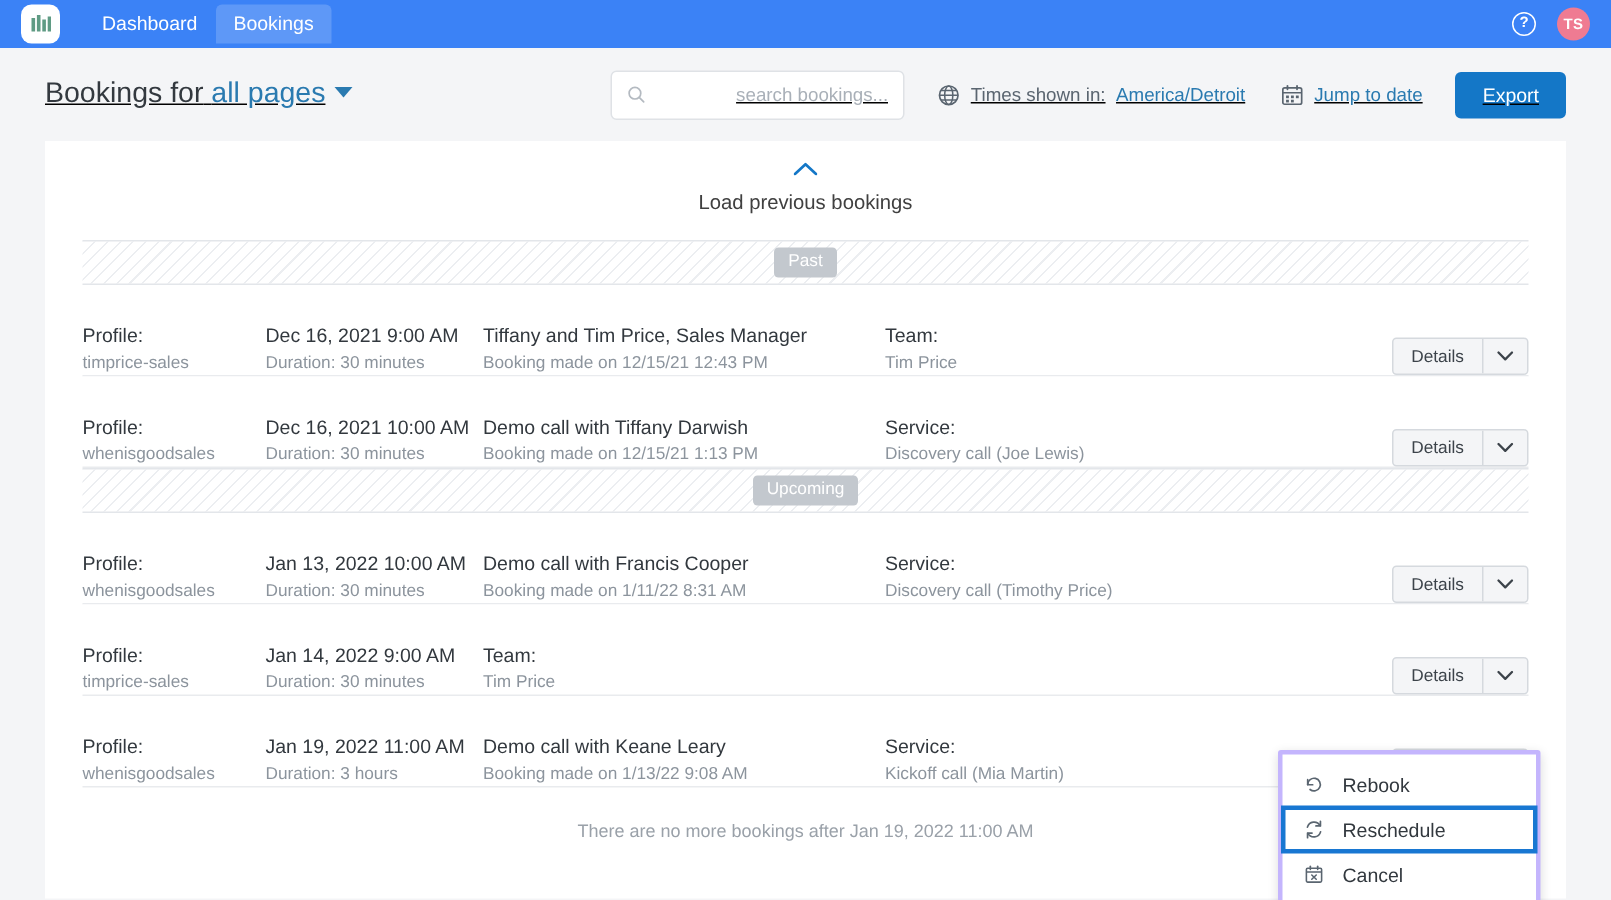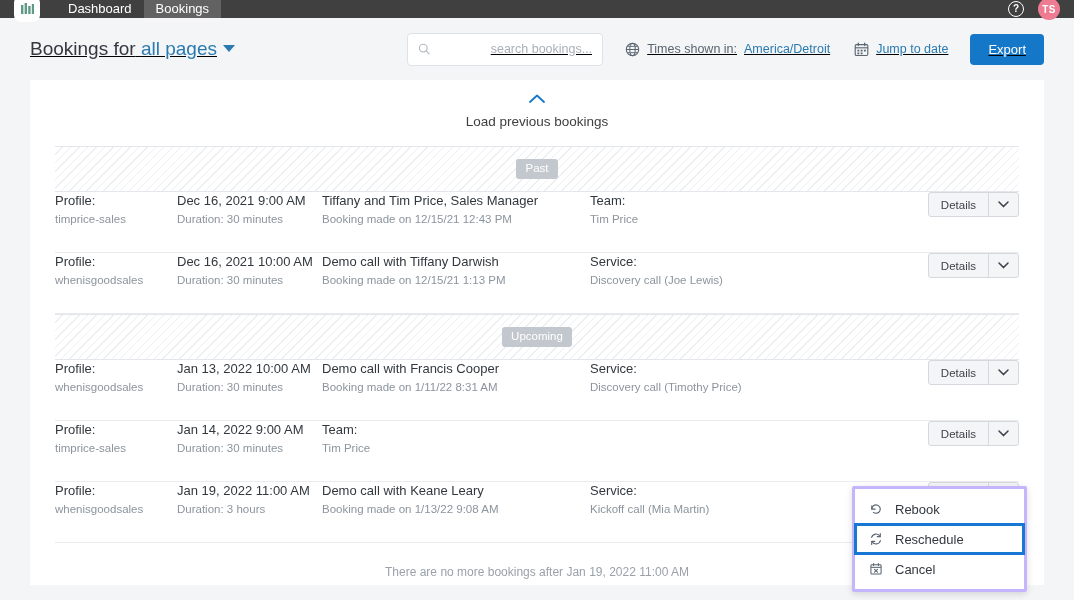--- a/index.html
+++ b/index.html
@@ -5,22 +5,22 @@
   * { box-sizing: border-box; margin: 0; padding: 0; }
   html, body {
     width: 1074px; height: 600px;
     background: #f4f5f7;
     font-family: "Liberation Sans", sans-serif;
     overflow: hidden;
   }
 
   
   .topbar {
-    height: 18px;
-    background: #404040;
+    height: 32px;
+    background: #3b82f6;
     display: flex;
     align-items: center;
     padding: 0 14px;
     position: relative;
   }
   .logo {
     width: 26px; height: 26px;
     background: #ffffff;
     border-radius: 7px;
     display: flex; align-items: center; justify-content: center;
@@ -170,21 +170,21 @@
   }
   .load-prev a {
     font-size: 13.5px;
     color: #404040;
     text-decoration: none;
     cursor: pointer;
   }
 
   
   .divider {
-    height: 46px;
+    height: 30px;
     margin: 0 25px;
     position: relative;
     border-top: 1px solid #e3e6ea;
     border-bottom: 1px solid #e3e6ea;
     background-image: repeating-linear-gradient(
        -45deg,
        #ffffff 0px, #ffffff 5px,
        #eceef1 5px, #eceef1 6px
     );
     display: flex; align-items: center; justify-content: center;
@@ -198,21 +198,21 @@
     line-height: 13px;
   }
 
   
   .rows { }
   .row {
     height: 61px;
     margin: 0 25px;
     border-bottom: 1px solid #e9ebee;
     display: flex;
-    align-items: flex-start;
+    align-items: flex-end;
     position: relative;
     background: #ffffff;
   }
   .row:last-child { border-bottom: 1px solid #e9ebee; }
   .cell { padding-right: 10px; }
   .cell .main {
     font-size: 13px;
     color: #32383e;
     line-height: 17px;
     white-space: nowrap;

